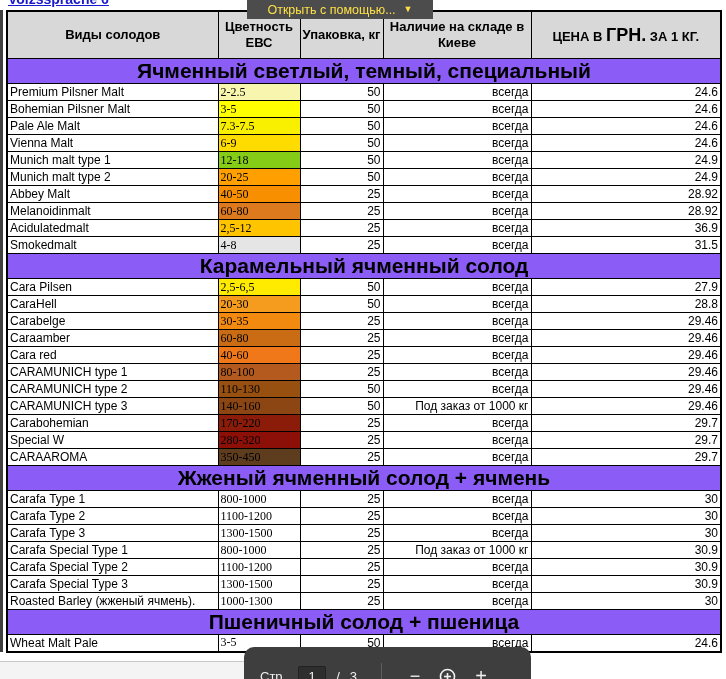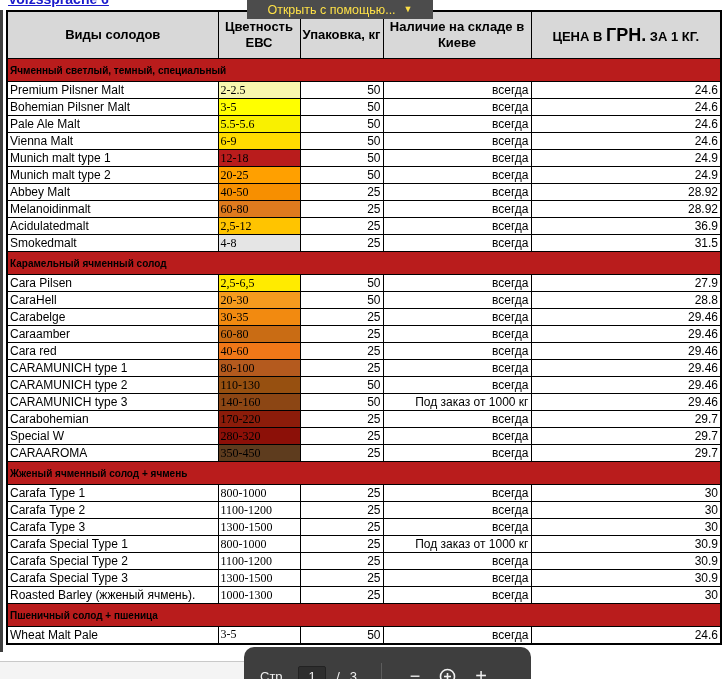--- a/index.html
+++ b/index.html
@@ -31,22 +31,22 @@
   }
   table.malt th,table.malt td{
     border:1px solid #000;padding:0 2px;overflow:hidden;white-space:nowrap;
   }
   table.malt thead th{
     background:#d8d8d8;font-size:13px;font-weight:bold;color:#000;
     height:46px;text-align:center;line-height:1.25;white-space:normal;
   }
   th.price-h .big{font-size:18px;}
   tr.section-row td{
-    height:22px;font-weight:bold;font-size:10px;
-    background:#b91c1c;color:#000;white-space:normal;
+    height:22px;text-align:center;font-weight:bold;font-size:21px;
+    background:#8b5cf6;color:#000;white-space:normal;
   }
   tr.data-row{height:17px;}
   tr.data-row td{font-size:12px;color:#000;background:#fff;}
   td.name-c{text-align:left;padding-left:2px;}
   td.ebc-c{
     text-align:left;font-family:"Liberation Serif",serif;font-size:13px;
   }
   td.pack-c{text-align:right;padding-right:9px;}
   td.stock-c{text-align:right;padding-right:4px;}
   td.price-c{text-align:right;padding-right:8px;font-size:12.5px;}
@@ -122,35 +122,35 @@
         </tr>
         <tr class="data-row">
           <td class="name-c">Bohemian Pilsner Malt</td>
           <td class="ebc-c" style="background: rgb(255, 255, 0);">3-5</td>
           <td class="pack-c">50</td>
           <td class="stock-c">всегда</td>
           <td class="price-c">24.6</td>
         </tr>
         <tr class="data-row">
           <td class="name-c">Pale Ale Malt</td>
-          <td class="ebc-c" style="background: rgb(249, 240, 0);">5.5-5.6</td>
+          <td class="ebc-c" style="background: rgb(249, 240, 0);">7.3-7.5</td>
           <td class="pack-c">50</td>
           <td class="stock-c">всегда</td>
           <td class="price-c">24.6</td>
         </tr>
         <tr class="data-row">
           <td class="name-c">Vienna Malt</td>
           <td class="ebc-c" style="background: rgb(255, 220, 0);">6-9</td>
           <td class="pack-c">50</td>
           <td class="stock-c">всегда</td>
           <td class="price-c">24.6</td>
         </tr>
         <tr class="data-row">
           <td class="name-c">Munich malt  type 1</td>
-          <td class="ebc-c" style="background: #b91c1c;">12-18</td>
+          <td class="ebc-c" style="background: #84cc16;">12-18</td>
           <td class="pack-c">50</td>
           <td class="stock-c">всегда</td>
           <td class="price-c">24.9</td>
         </tr>
         <tr class="data-row">
           <td class="name-c">Munich malt  type 2</td>
           <td class="ebc-c" style="background: rgb(255, 160, 0);">20-25</td>
           <td class="pack-c">50</td>
           <td class="stock-c">всегда</td>
           <td class="price-c">24.9</td>

